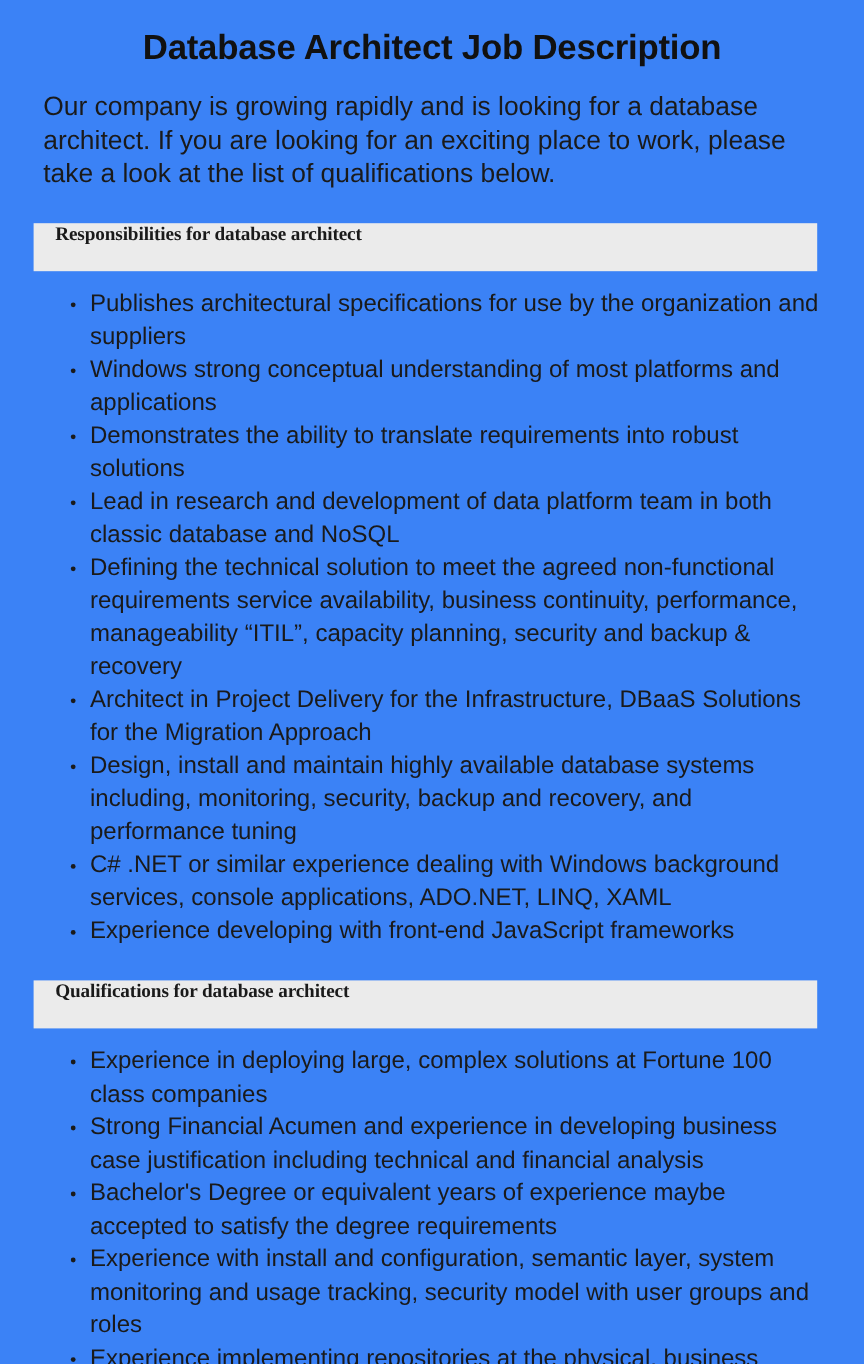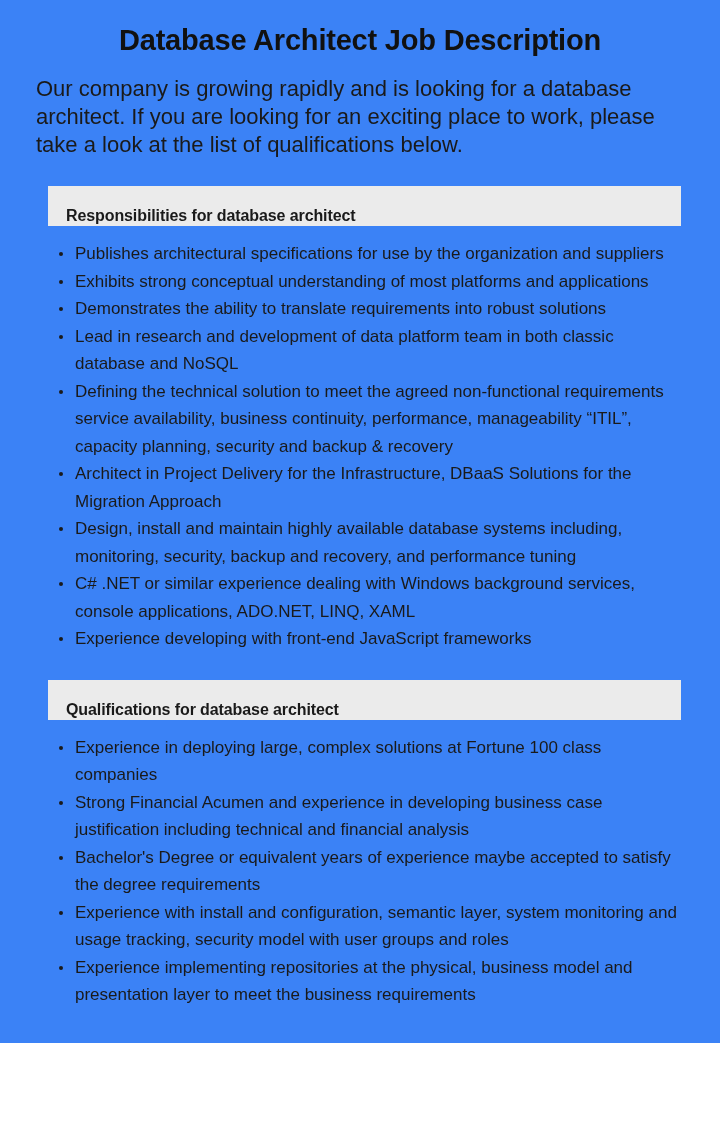--- a/index.html
+++ b/index.html
@@ -40,45 +40,46 @@
     margin: 0;
     padding: 16px 22px 0 20px;
   }
 
   .section {
     margin: 0;
     padding: 0;
   }
 
   .section-header {
-    margin: 27px 23px 0 32px;
+    margin: 27px 23px 0 12px;
     background: #ebebeb;
     height: 40px;
     display: flex;
-    align-items: flex-end;
+    align-items: flex-start;
     padding: 0 0 0 18px;
     box-sizing: border-box;
+    font-family: Liberation Serif, serif;
   }
   .section-header-text {
     font-size: 16px;
     font-weight: bold;
     color: #1a1a1a;
     line-height: 20px;
     letter-spacing: -0.1px;
   }
 
   ul.bullets {
     list-style: none;
     margin: 0;
     padding: 14px 20px 0 20px;
   }
 
   ul.bullets li {
     position: relative;
-    font-size: 17px;
+    font-size: 20px;
     line-height: 27.5px;
     color: #1a1a1a;
     padding-left: 39px;
     margin: 0 0 0 0;
   }
 
   ul.bullets li::before {
     content: "";
     position: absolute;
     left: 23px;
@@ -101,21 +102,21 @@
   <h1 class="doc-title">Database Architect Job Description</h1>
 
   <p class="intro">Our company is growing rapidly and is looking for a database architect. If you are looking for an exciting place to work, please take a look at the list of qualifications below.</p>
 
   <div class="section">
     <div class="section-header">
       <span class="section-header-text">Responsibilities for database architect</span>
     </div>
     <ul class="bullets">
       <li>Publishes architectural specifications for use by the organization and suppliers</li>
-      <li>Exhibits strong conceptual understanding of most platforms and applications</li>
+      <li>Windows strong conceptual understanding of most platforms and applications</li>
       <li>Demonstrates the ability to translate requirements into robust solutions</li>
       <li>Lead in research and development of data platform team in both classic database and NoSQL</li>
       <li>Defining the technical solution to meet the agreed non-functional requirements service availability, business continuity, performance, manageability “ITIL”, capacity planning, security and backup &amp; recovery</li>
       <li>Architect in Project Delivery for the Infrastructure, DBaaS Solutions for the Migration Approach</li>
       <li>Design, install and maintain highly available database systems including, monitoring, security, backup and recovery, and performance tuning</li>
       <li>C# .NET or similar experience dealing with Windows background services, console applications, ADO.NET, LINQ, XAML</li>
       <li>Experience developing with front-end JavaScript frameworks</li>
     </ul>
   </div>
 

